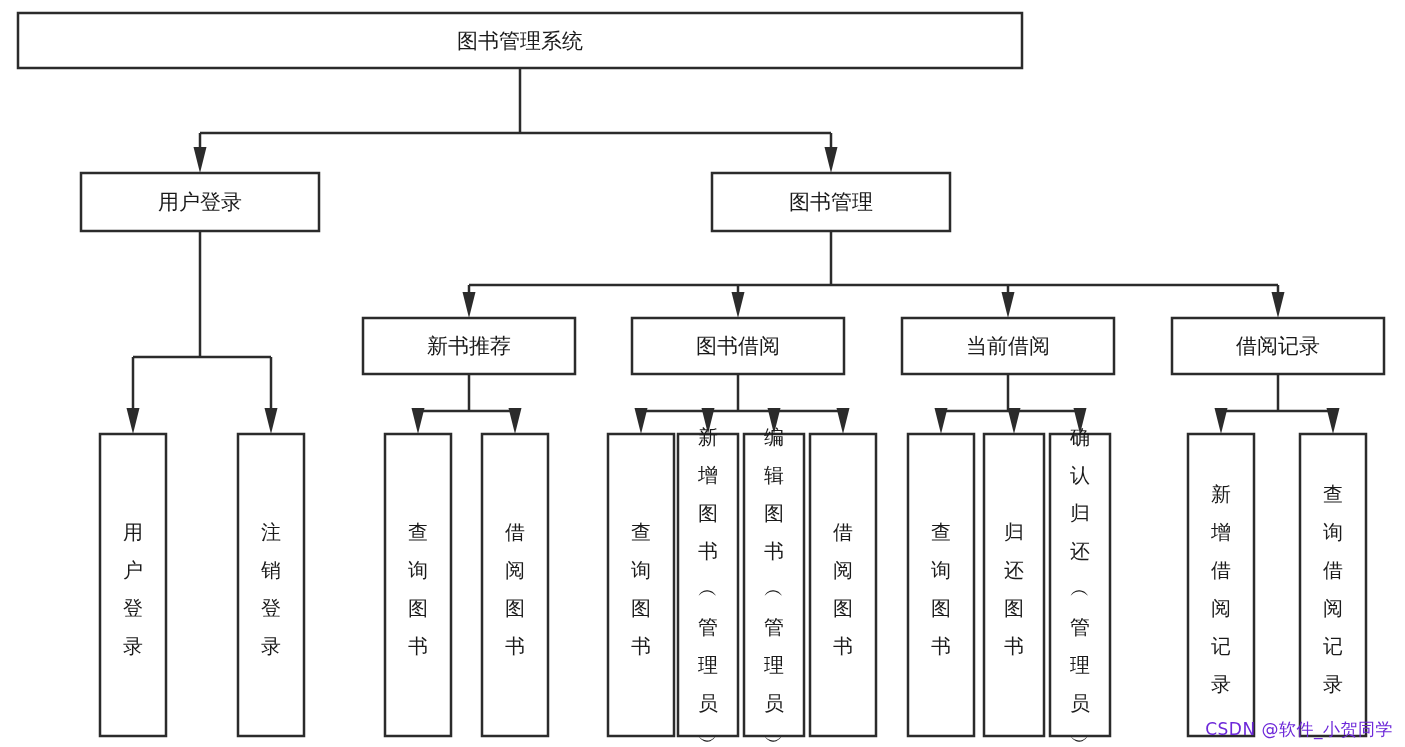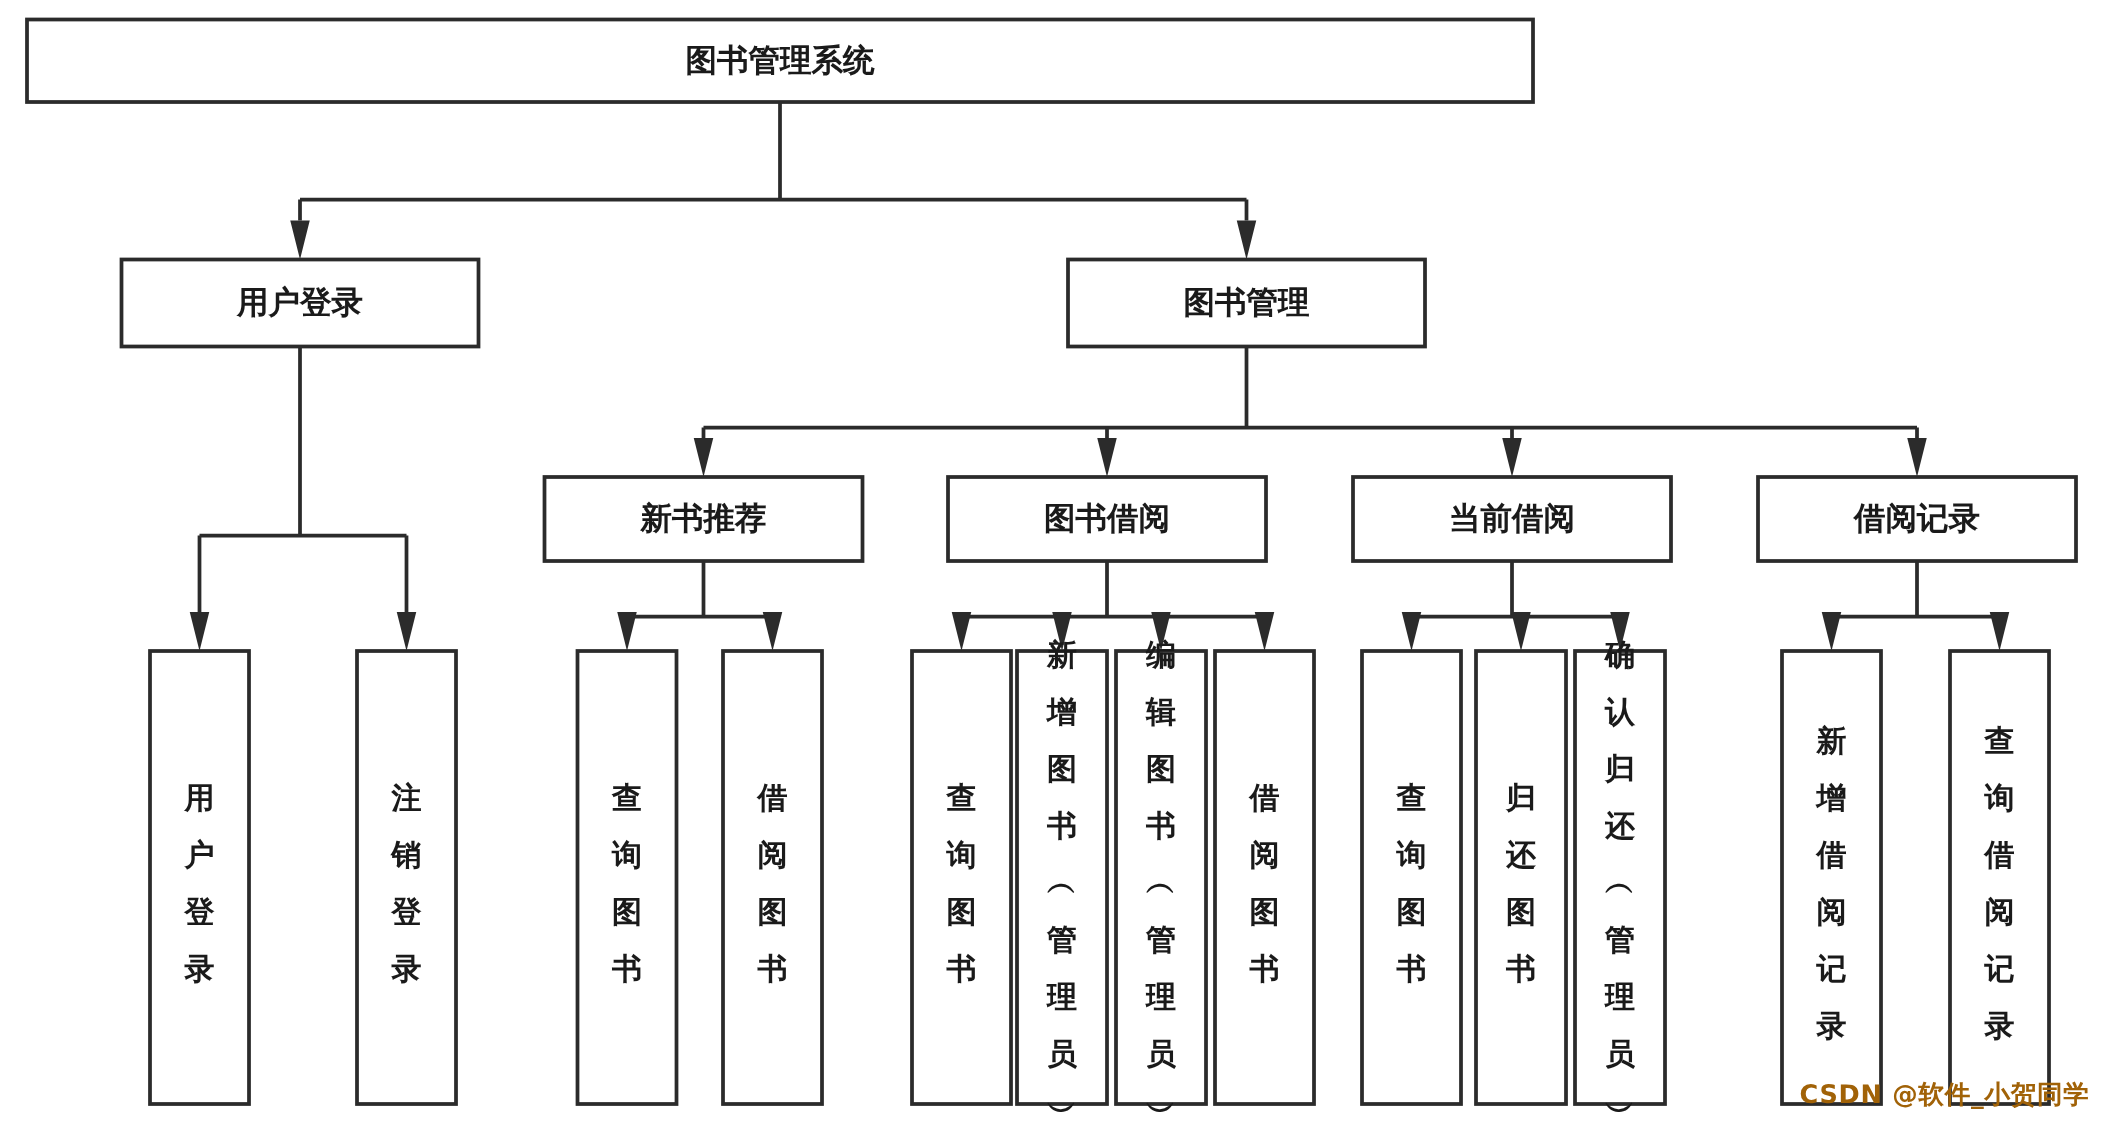--- a/index.html
+++ b/index.html
@@ -10,21 +10,20 @@
   }
   body {
     font-family: "DejaVu Sans", "Liberation Sans", sans-serif;
   }
   #canvas {
     position: relative;
     width: 1405px;
     height: 747px;
     background: #ffffff;
     overflow: hidden;
-    font-weight: bold;
   }
   #diagram-svg {
     position: absolute;
     left: 0;
     top: 0;
     width: 1405px;
     height: 747px;
   }
   .node-box {
     fill: #ffffff;
@@ -53,21 +52,21 @@
     font-size: 20px;
     fill: #1a1a1a;
     text-anchor: middle;
   }
   .watermark {
     position: absolute;
     right: 12px;
     bottom: 6px;
     font-family: "DejaVu Sans", "Liberation Sans", sans-serif;
     font-size: 17px;
-    color: #a16207;
+    color: #6d28d9;
     white-space: nowrap;
     letter-spacing: 0.5px;
     pointer-events: none;
   }
 </style>
 </head>
 <body>
 
 <div id="canvas">
   <svg id="diagram-svg" viewBox="0 0 1405 747" xmlns="http://www.w3.org/2000/svg">

